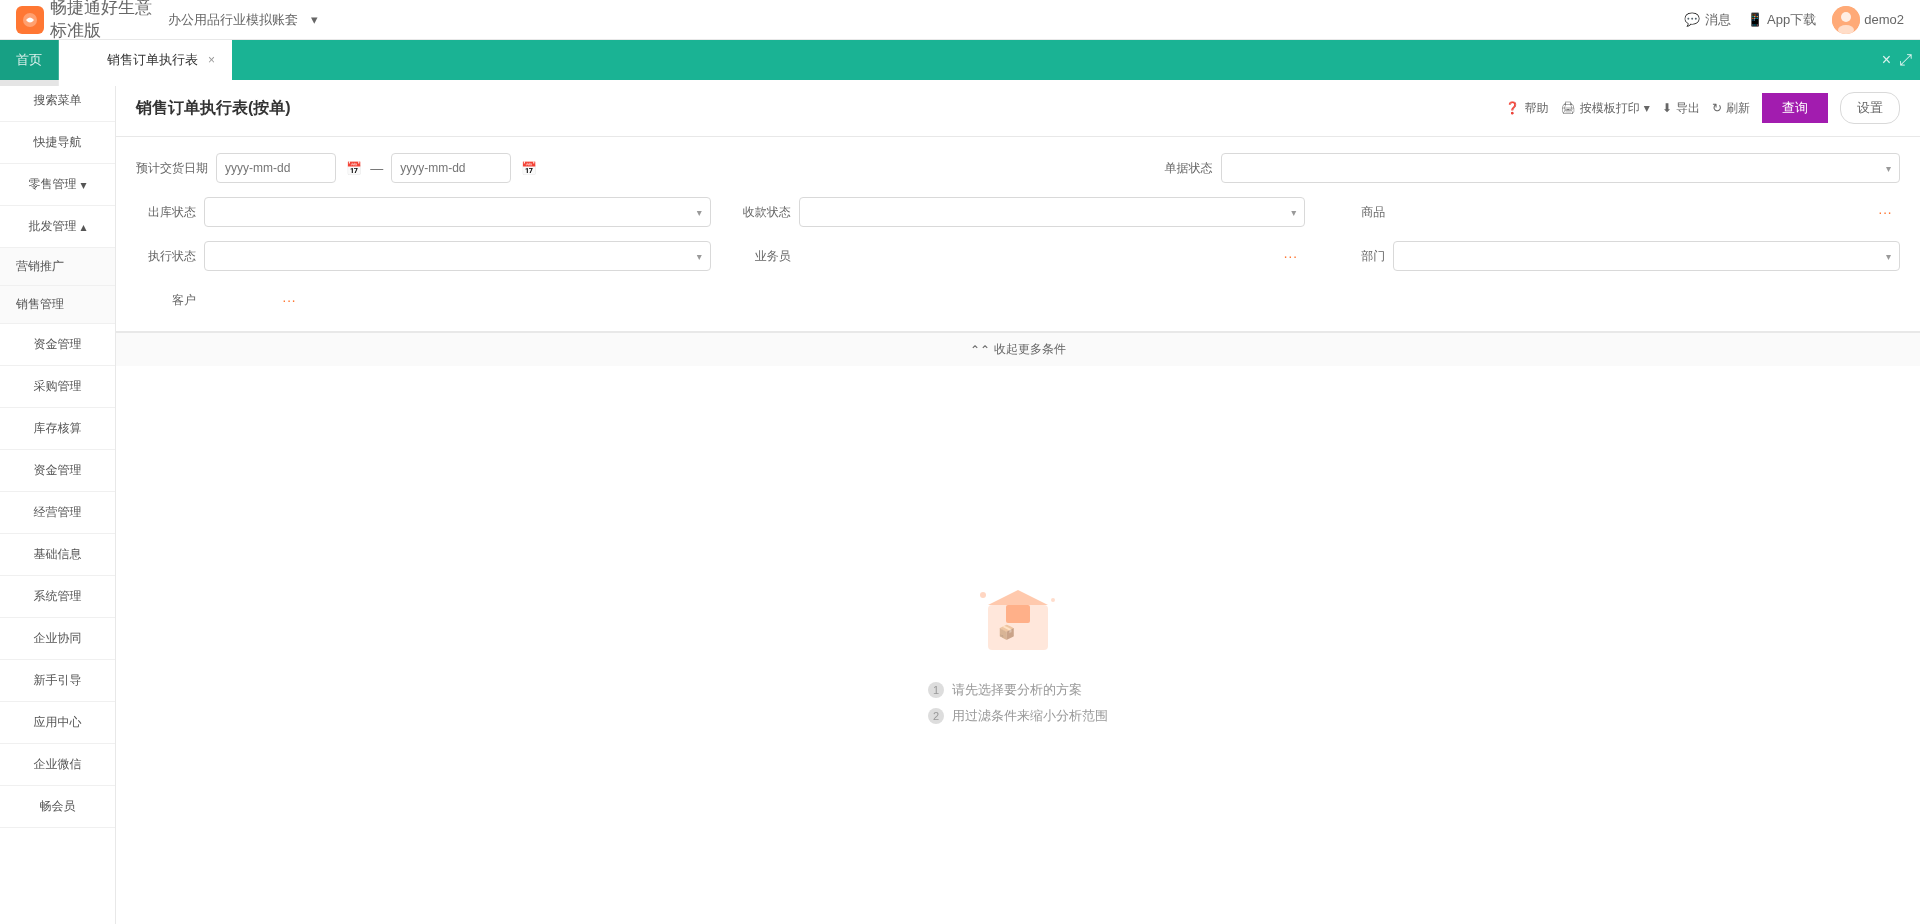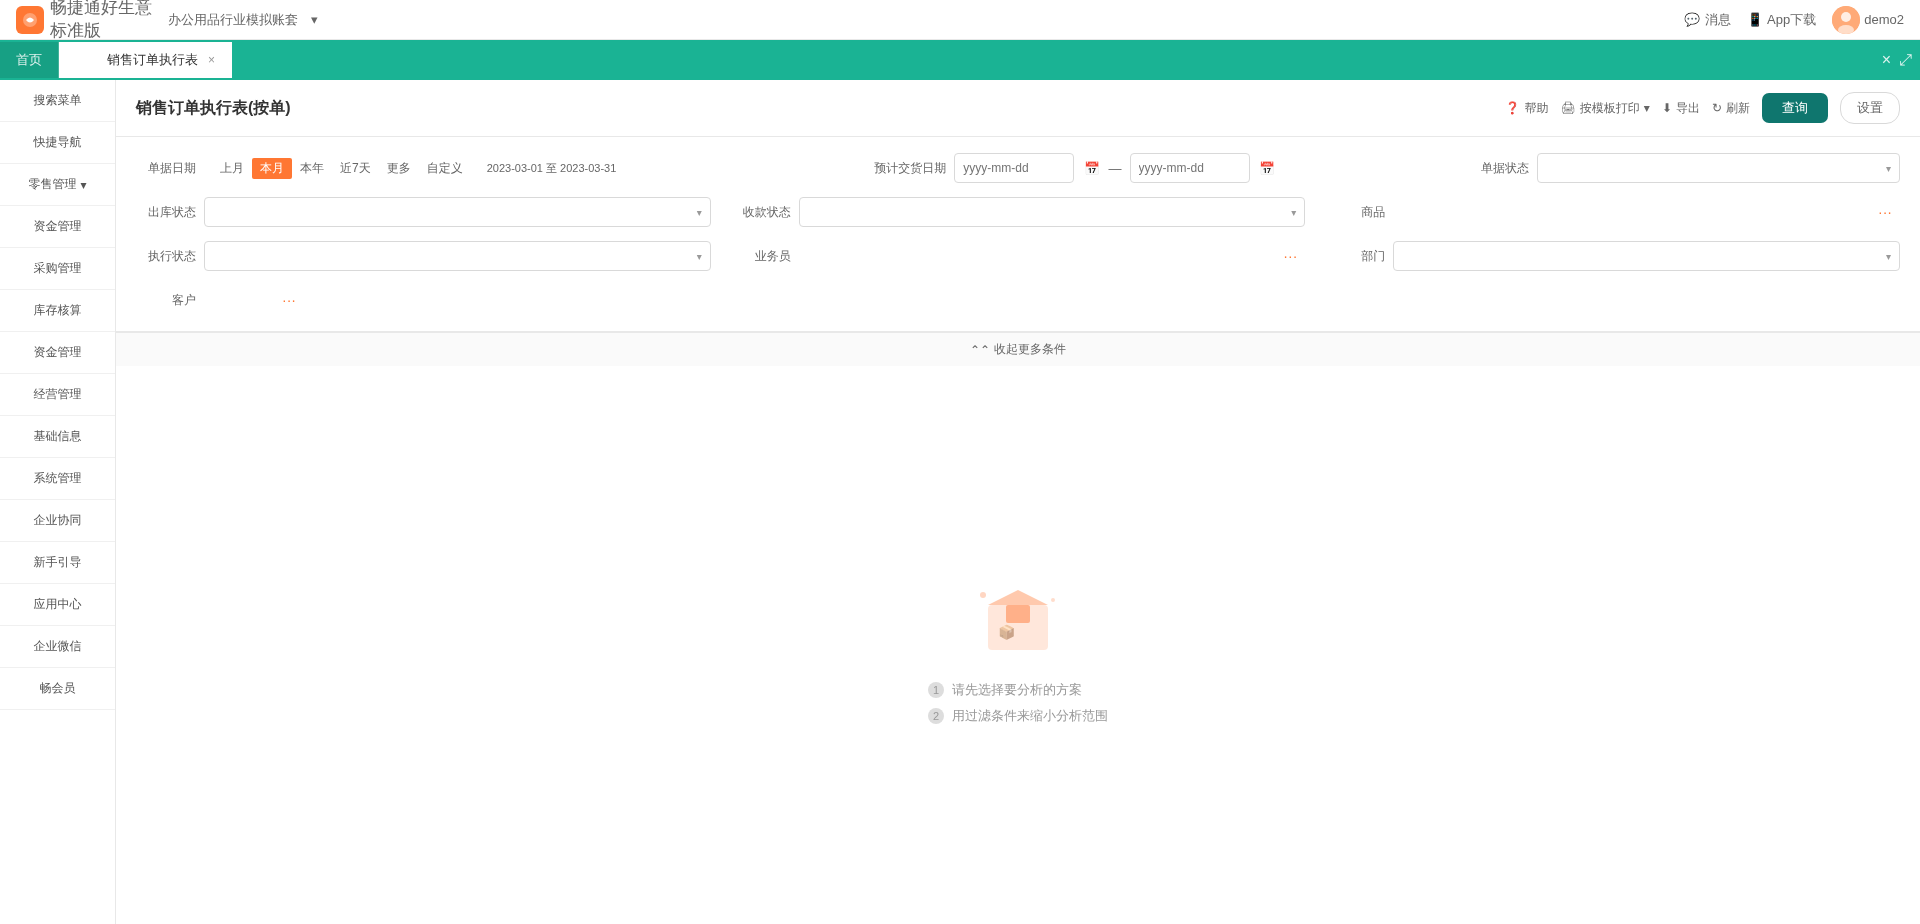--- a/index.html
+++ b/index.html
@@ -28,21 +28,21 @@
     
     .tab-bar {
       height: 40px;
       background: #1ab394;
       display: flex;
       align-items: center;
       padding: 0 0;
       position: relative;
     }
     .tab-item {
-      height: 36px;
+      height: 51px;
       display: flex;
       align-items: center;
       padding: 0 16px;
       cursor: pointer;
       color: rgba(255,255,255,0.85);
       font-size: 13px;
       gap: 6px;
       border-right: 1px solid rgba(255,255,255,0.2);
     }
     .tab-item.home { background: rgba(0,0,0,0.1); }
@@ -173,25 +173,25 @@
     }
     .header-action-btn {
       display: flex;
       align-items: center;
       gap: 4px;
       color: #666;
       cursor: pointer;
       font-size: 12px;
     }
     .btn-query {
-      background: #0f766e;
+      background: #a21caf;
       color: white;
       border: none;
       padding: 6px 20px;
-      border-radius: 7px;
+      border-radius: 0;
       cursor: pointer;
       font-size: 13px;
     }
     .btn-settings {
       background: #fff;
       color: #666;
       border: 1px solid #d9d9d9;
       padding: 6px 16px;
       border-radius: 14px;
       cursor: pointer;
@@ -395,20 +395,32 @@
     </div>
     <div class="sidebar-item">
       <span>快捷导航</span>
     </div>
     <div class="sidebar-group">
       <div class="sidebar-group-header">
         <span>零售管理</span>
         <span>▾</span>
       </div>
     </div>
+    <div class="sidebar-group">
+      <div class="sidebar-group-header">
+        <span>批发管理</span>
+        <span>▴</span>
+      </div>
+      <div class="sidebar-sub-item">
+        <span>营销推广</span>
+      </div>
+      <div class="sidebar-sub-item">
+        <span>销售管理</span>
+      </div>
+    </div>
     <div class="sidebar-item">
       <span>资金管理</span>
     </div>
     <div class="sidebar-item">
       <span>采购管理</span>
     </div>
     <div class="sidebar-item">
       <span>库存核算</span>
     </div>
     <div class="sidebar-item">
@@ -467,34 +479,20 @@
           </div>
           <button class="btn-query">查询</button>
           <button class="btn-settings">设置</button>
         </div>
       </div>
 
       <div class="filter-area">
 
         <div class="filter-row">
 
-          <div class="filter-group" style="flex:2.5">
-            <span class="filter-label">单据日期</span>
-            <div class="date-quick-btns">
-              <button class="date-quick-btn">上月</button>
-              <button class="date-quick-btn active">本月</button>
-              <button class="date-quick-btn">本年</button>
-              <button class="date-quick-btn">近7天</button>
-              <button class="date-quick-btn">更多</button>
-              <button class="date-quick-btn">自定义</button>
-            </div>
-            <div class="date-range">
-              <span style="font-size:11px; color:#666; margin-left:4px;">2023-03-01 至 2023-03-31</span>
-            </div>
-          </div>
 
           <div class="filter-group" style="flex:2">
             <span class="filter-label filter-label-wide">预计交货日期</span>
             <input class="date-input" type="text" placeholder="yyyy-mm-dd" style="">
             <span style="color:#ff7733; cursor:pointer; margin-left:2px;">📅</span>
             <span class="date-separator"> — </span>
             <input class="date-input" type="text" placeholder="yyyy-mm-dd" style="">
             <span style="color:#ff7733; cursor:pointer; margin-left:2px;">📅</span>
           </div>
 

